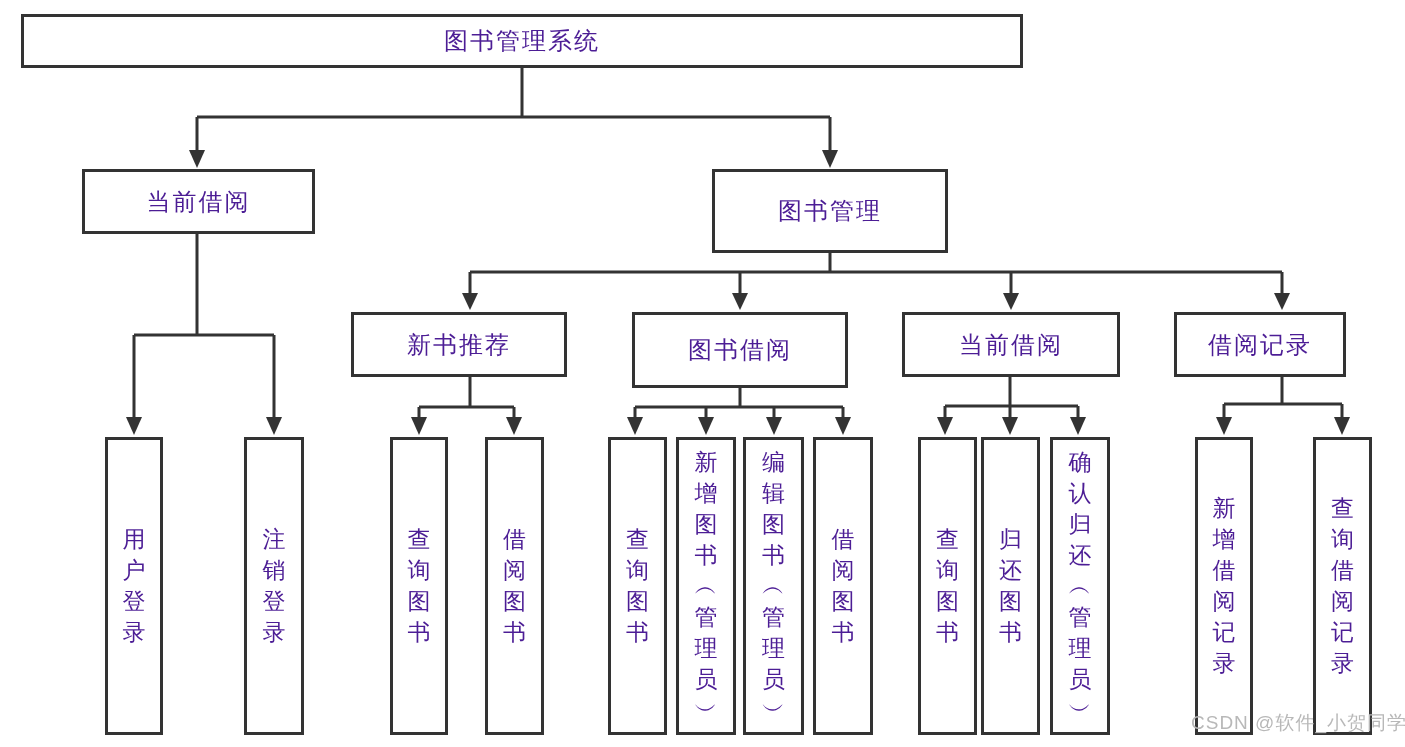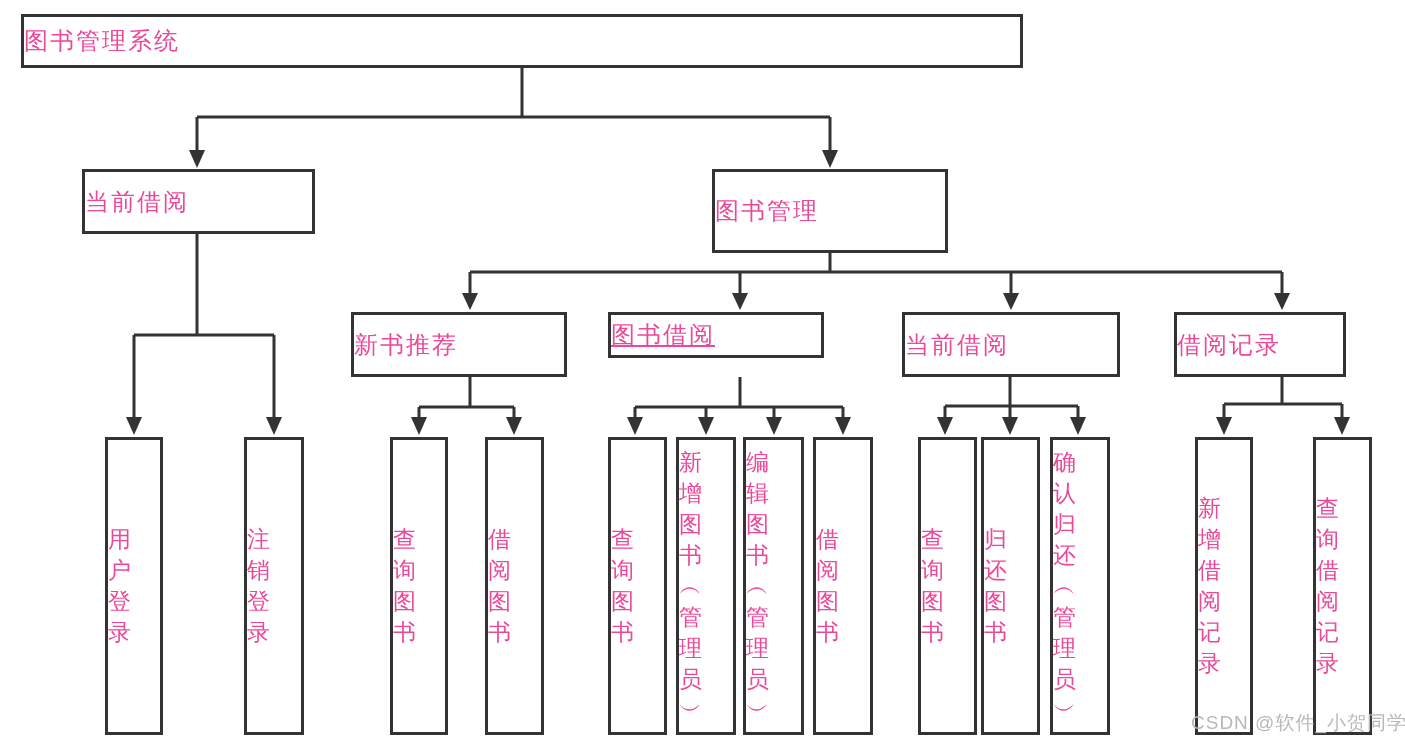--- a/index.html
+++ b/index.html
@@ -17,21 +17,22 @@
     width: 1405px; height: 747px;
     z-index: 1;
   }
   .box {
     position: absolute;
     box-sizing: border-box;
     border: 3px solid #333333;
     background: #ffffff;
     display: flex;
     align-items: center;
-    color: #ec4899;
+    justify-content: center;
+    color: #4c1d95;
     z-index: 2;
   }
   .h-label {
     font-size: 24px;
     letter-spacing: 2px;
     white-space: nowrap;
   }
   .v-text {
     display: flex;
     flex-direction: column;
@@ -97,21 +98,21 @@
   <div class="box" style="left:82px; top:169px; width:233px; height:65px;">
     <span class="h-label">当前借阅</span>
   </div>
   <div class="box" style="left:712px; top:169px; width:236px; height:84px;">
     <span class="h-label">图书管理</span>
   </div>
 
   <div class="box" style="left:351px; top:312px; width:216px; height:65px;">
     <span class="h-label">新书推荐</span>
   </div>
-  <div class="box" style="left:608px; top:312px; width:216px; height:46px;text-decoration:underline;">
+  <div class="box" style="left:632px; top:312px; width:216px; height:76px;">
     <span class="h-label">图书借阅</span>
   </div>
   <div class="box" style="left:902px; top:312px; width:218px; height:65px;">
     <span class="h-label">当前借阅</span>
   </div>
   <div class="box" style="left:1174px; top:312px; width:172px; height:65px;">
     <span class="h-label">借阅记录</span>
   </div>
 
   <div class="box" style="left:105px; top:437px; width:58px; height:298px;">

